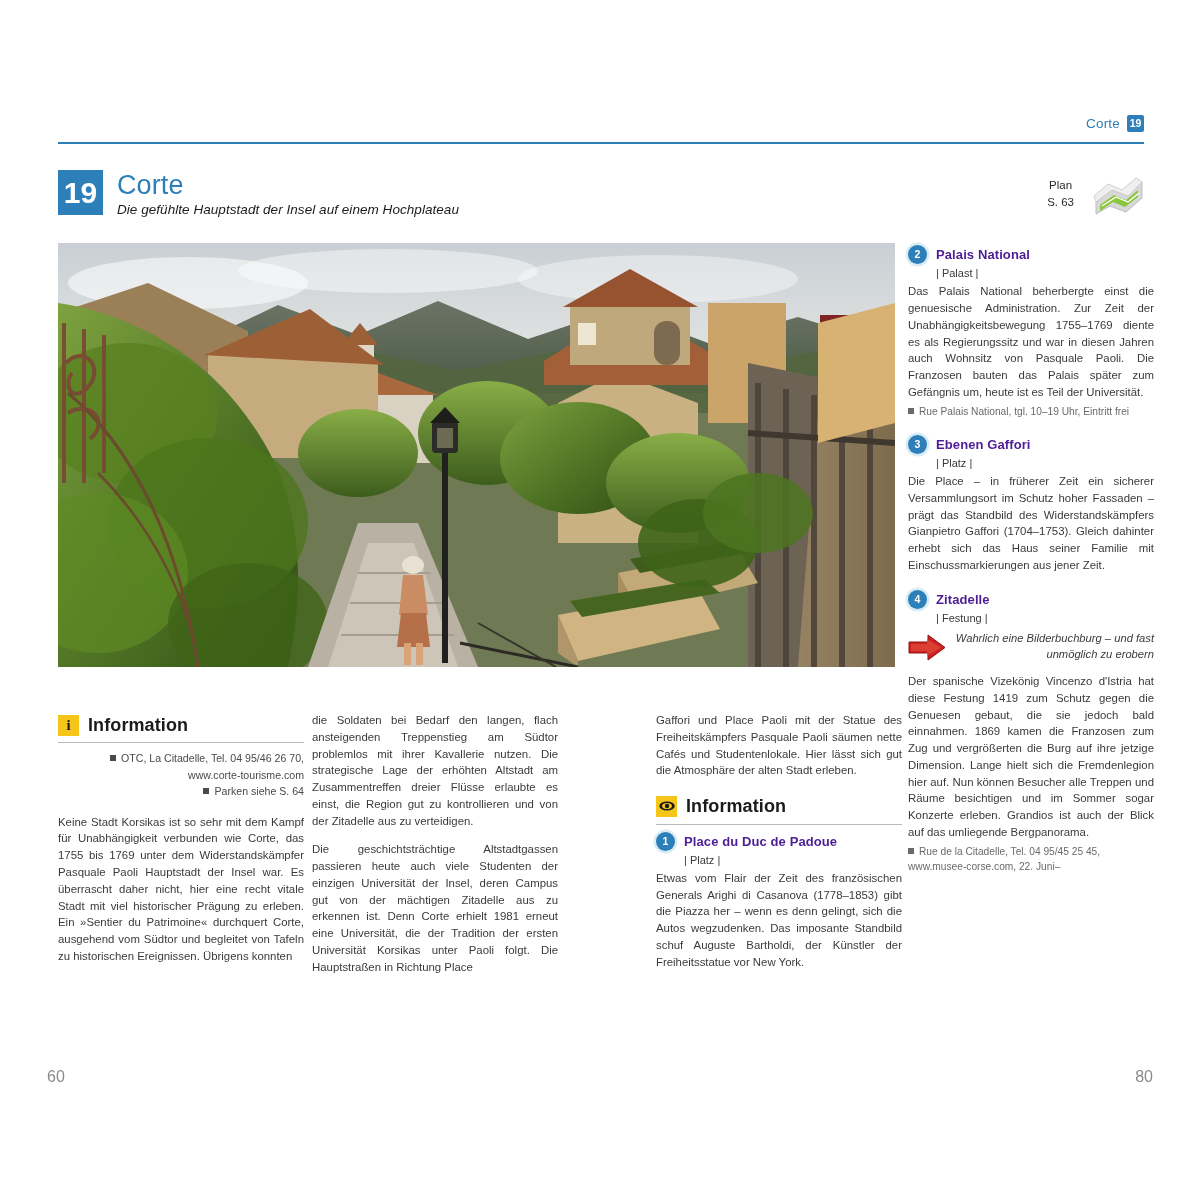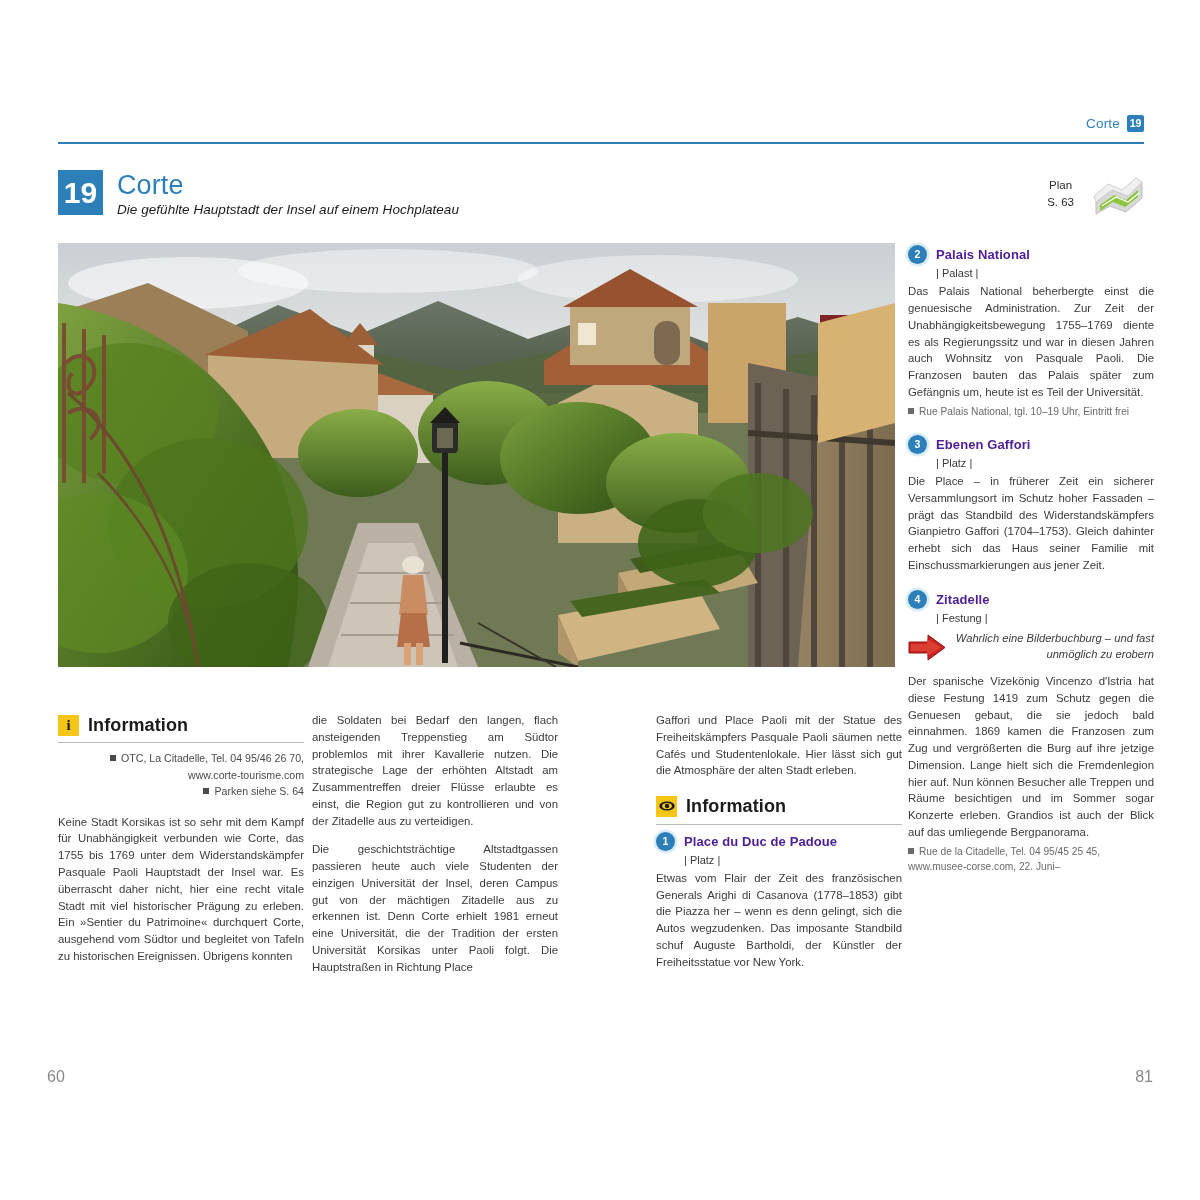--- a/index.html
+++ b/index.html
@@ -501,15 +501,15 @@
       </div>
 
       <p class="poi-body">Der spanische Vizekönig Vincenzo d'Istria hat diese Festung 1419 zum Schutz gegen die Genuesen gebaut, die sie jedoch bald einnahmen. 1869 kamen die Franzosen zum Zug und vergrößerten die Burg auf ihre jetzige Dimension. Lange hielt sich die Fremdenlegion hier auf. Nun können Besucher alle Treppen und Räume besichtigen und im Sommer sogar Konzerte erleben. Grandios ist auch der Blick auf das umliegende Bergpanorama.</p>
       <div class="poi-meta">
         <span class="sq"></span><span>Rue de la Citadelle, Tel. 04 95/45 25 45, www.musee-corse.com, 22. Juni–</span>
       </div>
     </div>
   </div>
 
   <div class="folio folio-left">60</div>
-  <div class="folio folio-right">81</div>
+  <div class="folio folio-right">80</div>
 
 </div>
 
 </body></html>

